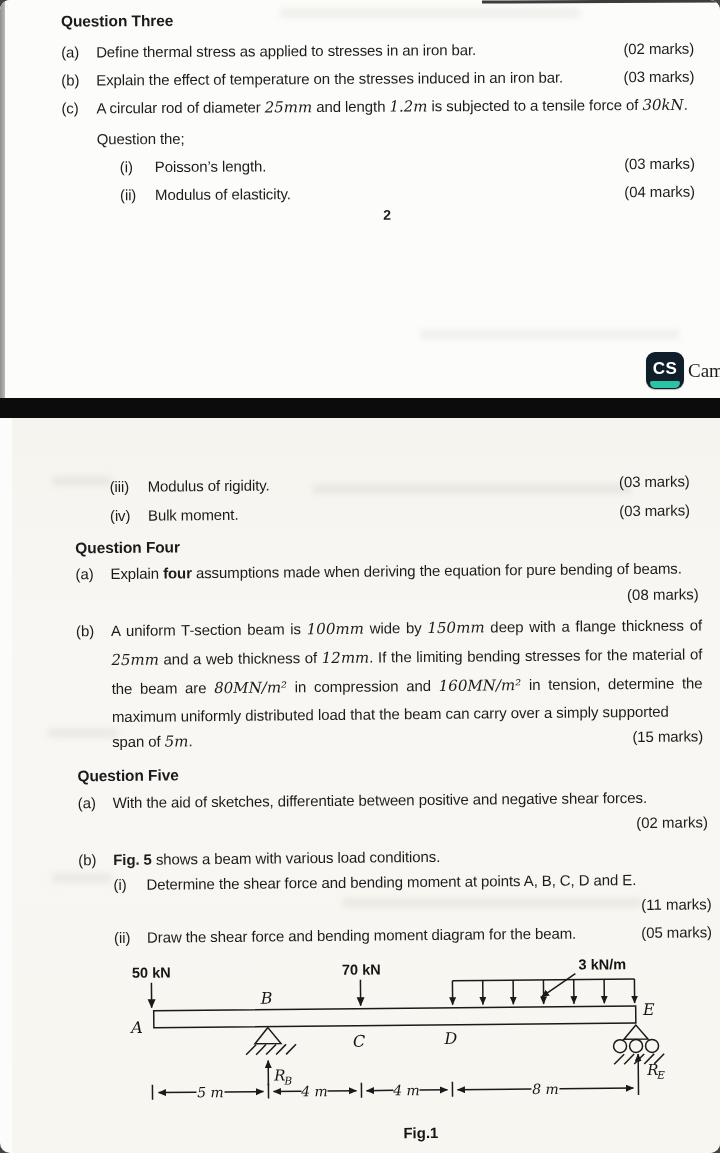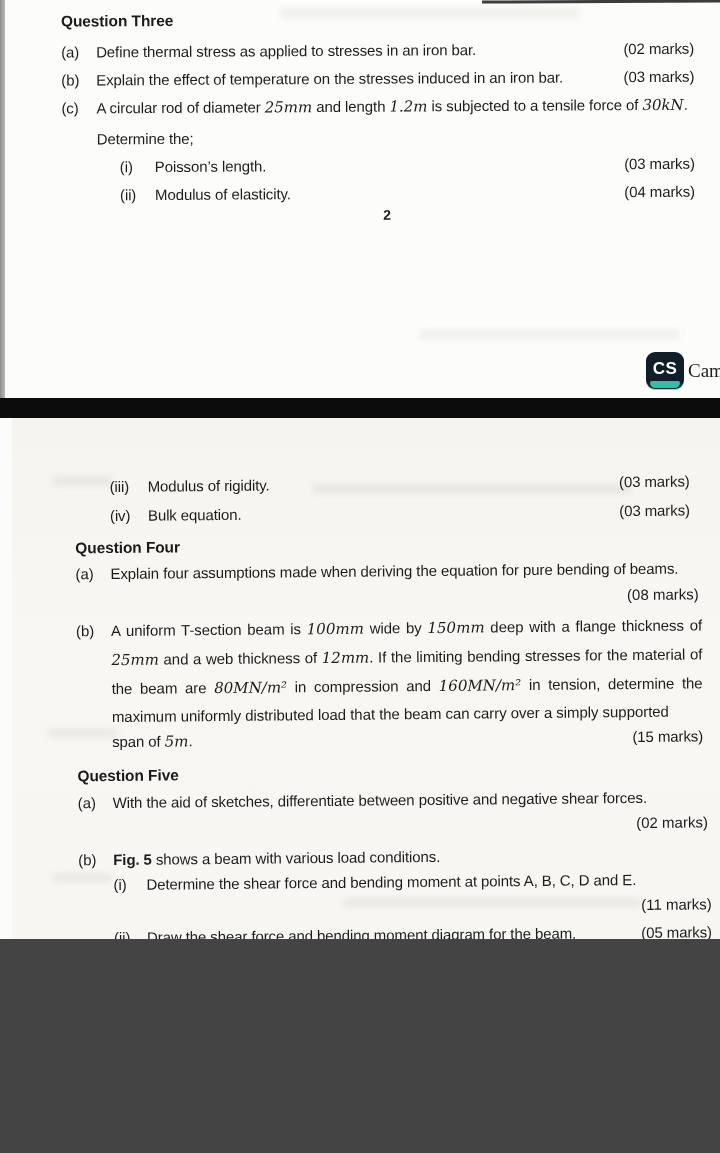--- a/index.html
+++ b/index.html
@@ -1,17 +1,17 @@
 <!DOCTYPE html>
 <html><head>
 <meta charset="utf-8">
 <style>
   html,body{margin:0;padding:0;background:#444;}
-  .screen{position:relative;width:720px;height:939px;overflow:hidden;background:#fcfcfa;
-          font-family:"Liberation Sans",sans-serif;color:#1b1b1b;}
+  .screen{position:relative;width:720px;height:1153px;overflow:hidden;background:#fcfcfa;
+          font-family:"Liberation Sans",sans-serif;color:#1b1b1b;border-radius:10px;}
   
   .row{position:absolute;display:flex;align-items:baseline;font-size:15px;line-height:1.25;
        white-space:nowrap;color:#1c1c1c;letter-spacing:-0.1px;}
   .lab{flex:0 0 35px;}
   .txt{flex:0 1 auto;}
   .marks{margin-left:auto;padding-left:8px;}
   .math{font-family:"DejaVu Serif",serif;font-style:italic;letter-spacing:0;}
   .heading{position:absolute;font-size:15.5px;font-weight:700;letter-spacing:-0.1px;}
   .marksline{position:absolute;display:flex;justify-content:flex-end;font-size:15px;}
   
@@ -78,21 +78,21 @@
         <span class="txt">Explain the effect of temperature on the stresses induced in an iron bar.</span>
         <span class="marks">(03 marks)</span>
       </div>
 
       <div class="row" style="left:62px;right:16px;top:100px;">
         <span class="lab">(c)</span>
         <span class="txt"><span>A circular rod of diameter </span><span class="math">25mm</span><span> and length </span><span class="math">1.2m</span><span> is subjected to a tensile force of </span><span class="math">30kN</span><span>.</span></span>
       </div>
 
       <div class="row" style="left:97px;right:25px;top:131px;">
-        <span class="txt">Determine the;</span>
+        <span class="txt">Question the;</span>
       </div>
 
       <div class="row" style="left:120px;right:25px;top:159px;">
         <span class="lab">(i)</span>
         <span class="txt">Poisson’s length.</span>
         <span class="marks">(03 marks)</span>
       </div>
 
       <div class="row" style="left:120px;right:25px;top:187px;">
         <span class="lab">(ii)</span>
@@ -130,29 +130,29 @@
     <div class="p2-tilt">
 
       <div class="row" style="left:97px;right:43px;top:61px;">
         <span class="lab" style="flex-basis:38px;">(iii)</span>
         <span class="txt">Modulus of rigidity.</span>
         <span class="marks">(03 marks)</span>
       </div>
 
       <div class="row" style="left:97px;right:43px;top:90px;">
         <span class="lab" style="flex-basis:38px;">(iv)</span>
-        <span class="txt">Bulk equation.</span>
+        <span class="txt">Bulk moment.</span>
         <span class="marks">(03 marks)</span>
       </div>
 
       <div class="heading" style="left:62px;top:122px;">Question Four</div>
 
       <div class="row" style="left:62px;right:35px;top:148px;">
         <span class="lab">(a)</span>
-        <span class="txt"><span>Explain </span><span style="font-weight:400;">four</span><span> assumptions made when deriving the equation for pure bending of beams.</span></span>
+        <span class="txt"><span>Explain </span><span style="font-weight:700;">four</span><span> assumptions made when deriving the equation for pure bending of beams.</span></span>
       </div>
 
       <div class="marksline" style="left:62px;right:35px;top:174px;">
         <span>(08 marks)</span>
       </div>
 
       <div class="row para-row" style="left:62px;right:32px;top:200px;">
         <span class="lab" style="line-height:28.8px;">(b)</span>
         <p class="para"><span>A uniform T-section beam is </span><span class="math">100mm</span><span> wide by </span><span class="math">150mm</span><span> deep with a flange thickness of </span><span class="math">25mm</span><span> and a web thickness of </span><span class="math">12mm</span><span>. If the limiting bending stresses for the material of the beam are </span><span class="math">80MN/m²</span><span> in compression and </span><span class="math">160MN/m²</span><span> in tension, determine the maximum uniformly distributed load that the beam can carry over a simply supported</span></p>
       </div>

